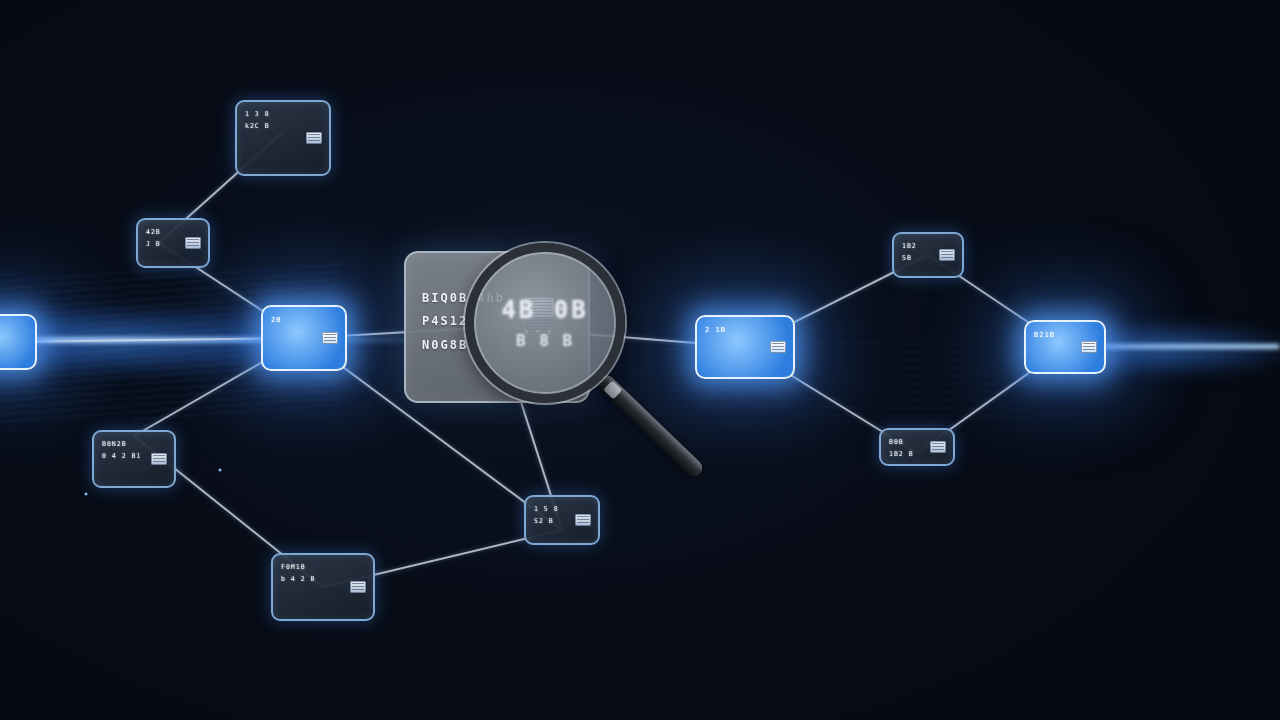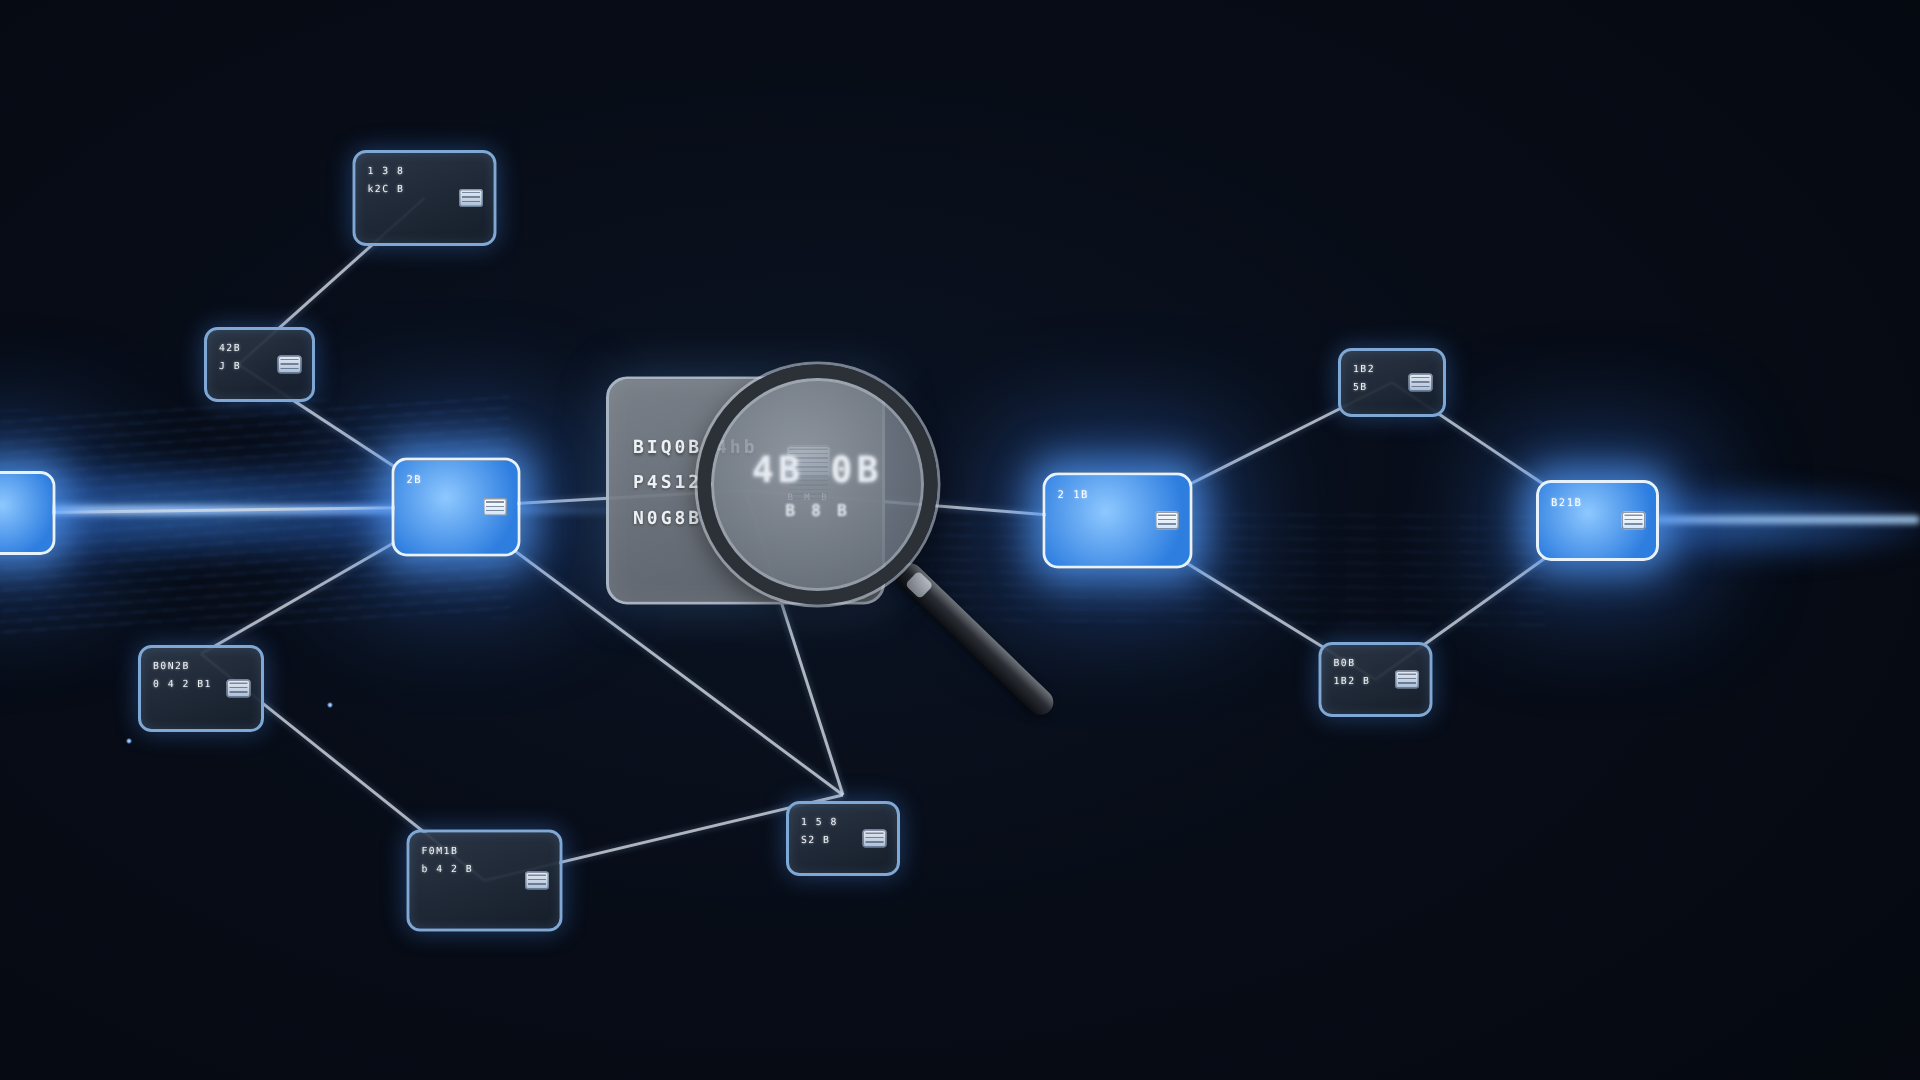--- a/index.html
+++ b/index.html
@@ -99,21 +99,21 @@
   .lens{
     position:absolute;left:465px;top:243px;width:160px;height:160px;border-radius:50%;
     border:9px solid #2c3138;
     background:radial-gradient(circle at 42% 38%, rgba(152,160,170,.74), rgba(104,112,122,.88) 78%);
     box-shadow:0 0 0 2px rgba(205,215,225,.55), inset 0 0 0 2px rgba(210,220,230,.4), 0 6px 18px rgba(0,0,0,.45);
   }
   .lens-glyphs{position:absolute;inset:0;display:flex;flex-direction:column;
     align-items:center;justify-content:center;gap:7px;color:#e6ebf2}
   .lens-line1{font-family:"DejaVu Sans Mono",monospace;font-weight:bold;font-size:24px;
     letter-spacing:3px;filter:blur(1px);text-shadow:0 0 3px rgba(255,255,255,.5)}
-  .lens-line2{font-family:"DejaVu Sans Mono",monospace;font-weight:bold;font-size:11px;
+  .lens-line2{font-family:"DejaVu Sans Mono",monospace;font-weight:bold;font-size:16px;
     letter-spacing:2px;filter:blur(.8px)}
   .handle{
     position:absolute;left:600px;top:371px;width:138px;height:17px;border-radius:9px;
     transform:rotate(44deg);transform-origin:2px 50%;
     background:linear-gradient(to bottom, #70757c, #2a2d33 45%, #0d0f13);
     box-shadow:0 2px 6px rgba(0,0,0,.5);
   }
   .handle::before{content:"";position:absolute;left:10px;top:2px;width:14px;height:13px;
     border-radius:3px;background:linear-gradient(#b9bec6,#7c828a)}
 </style>
@@ -142,21 +142,21 @@
       <line x1="323" y1="587" x2="562" y2="530"></line>
       <line x1="562" y1="530" x2="497" y2="327"></line>
       <line x1="497" y1="327" x2="745" y2="347"></line>
       <line x1="745" y1="347" x2="928" y2="255"></line>
       <line x1="745" y1="347" x2="917" y2="453"></line>
       <line x1="928" y1="255" x2="1065" y2="347"></line>
       <line x1="917" y1="453" x2="1065" y2="347"></line>
     </svg>
 
   <div id="nodes">
-      <div class="node card" style="left: 235px; top: 100px; width: 96px; height: 64px;">
+      <div class="node card" style="left: 235px; top: 100px; width: 96px; height: 76px;">
         <div class="node-lines">
           <div class="node-line">1 3 8</div>
           <div class="node-line">k2C B</div>
         </div>
         <div class="chip"></div>
       </div>
       <div class="node card" style="left: 122px; top: 218px; width: 74px; height: 50px; margin-left: 14px;">
         <div class="node-lines">
           <div class="node-line">42B</div>
           <div class="node-line">J B</div>
@@ -178,21 +178,21 @@
         <div class="chip"></div>
       </div>
       <div class="node central" style="left: 404px; top: 251px; width: 186px; height: 152px;">
         <div class="node-lines">
           <div class="node-line">BIQ0B 4hb</div>
           <div class="node-line">P4S12B</div>
           <div class="node-line">N0G8B</div>
         </div>
         <div class="chip-wrap"><div class="chip"></div><div class="chip-caption">B M B</div></div>
       </div>
-      <div class="node card" style="left: 524px; top: 534px; width: 76px; height: 50px; padding-left: 41px;">
+      <div class="node card" style="left: 524px; top: 495px; width: 76px; height: 50px; padding-left: 41px;">
         <div class="node-lines">
           <div class="node-line">1 5 8</div>
           <div class="node-line">S2  B</div>
         </div>
         <div class="chip"></div>
       </div>
       <div class="node card" style="left: 271px; top: 553px; width: 104px; height: 68px;">
         <div class="node-lines">
           <div class="node-line">F0M1B</div>
           <div class="node-line">b 4 2  B</div>
@@ -205,21 +205,21 @@
         </div>
         <div class="chip"></div>
       </div>
       <div class="node card" style="left: 892px; top: 232px; width: 72px; height: 46px; padding-left: 33px;">
         <div class="node-lines">
           <div class="node-line">1B2</div>
           <div class="node-line">5B</div>
         </div>
         <div class="chip"></div>
       </div>
-      <div class="node card" style="left: 879px; top: 428px; width: 76px; height: 50px; padding-left: 24px;">
+      <div class="node card" style="left: 879px; top: 428px; width: 76px; height: 38px; padding-left: 24px;">
         <div class="node-lines">
           <div class="node-line">B0B</div>
           <div class="node-line">1B2  B</div>
         </div>
         <div class="chip"></div>
       </div>
       <div class="node glow" style="left: 1024px; top: 320px; width: 82px; height: 54px; text-align: center;">
         <div class="node-lines">
           <div class="node-line">B21B</div>
         </div>

